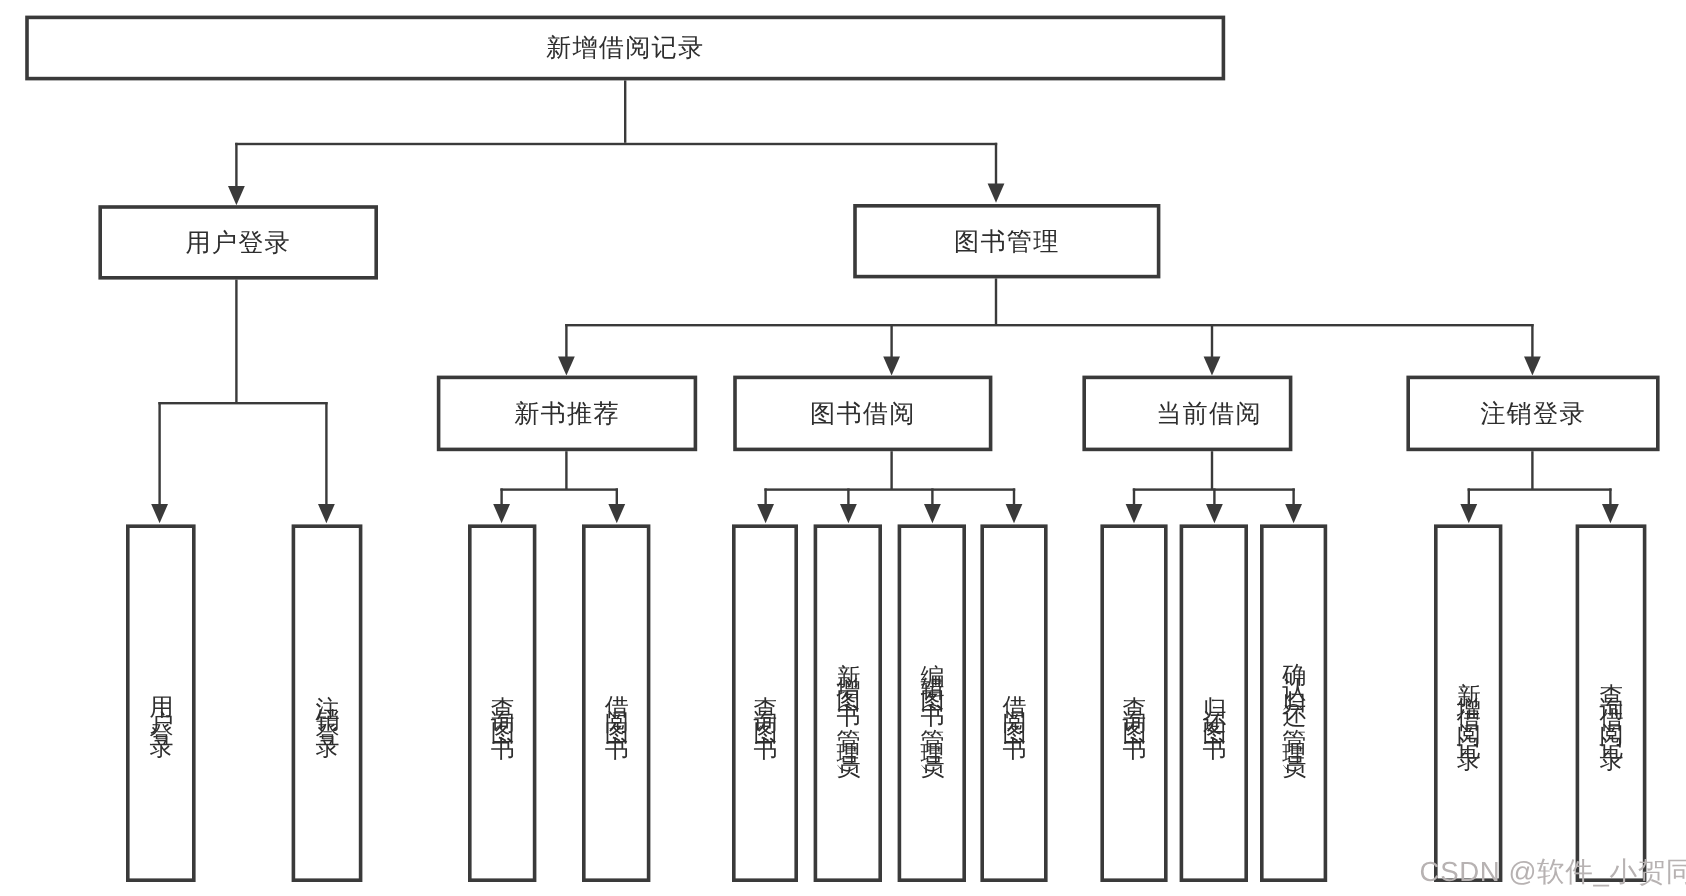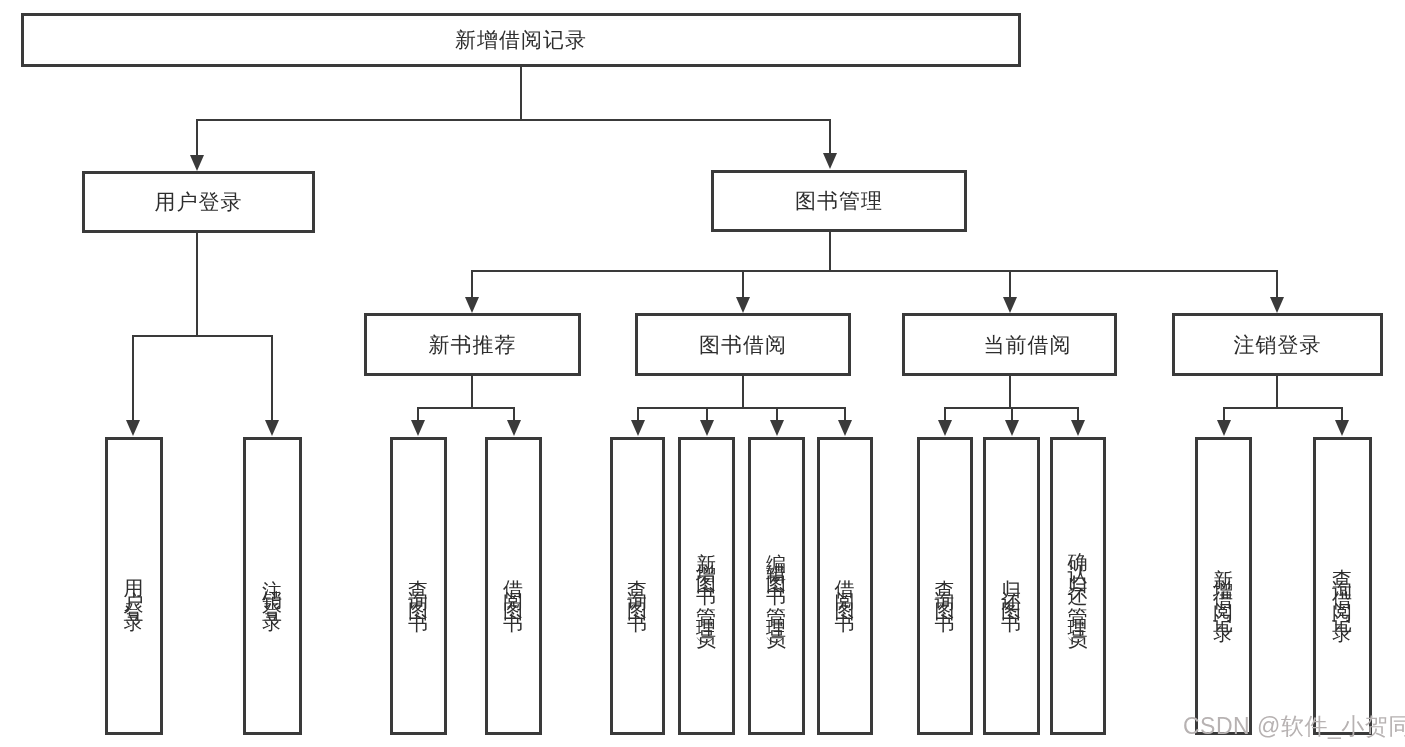--- a/index.html
+++ b/index.html
@@ -66,24 +66,24 @@
   <div class="vline" style="left:742px;top:270px;height:28px;"></div>
   <div class="arw" style="left:736px;top:297px;"></div>
   <div class="vline" style="left:1009px;top:270px;height:28px;"></div>
   <div class="arw" style="left:1003px;top:297px;"></div>
   <div class="vline" style="left:1276px;top:270px;height:28px;"></div>
   <div class="arw" style="left:1270px;top:297px;"></div>
 
   <div class="box hbox" style="left:364px;top:313px;width:217px;height:63px;font-family:Liberation Mono, monospace;">
     <span>新书推荐</span>
   </div>
-  <div class="box hbox" style="left:635px;top:313px;width:216px;height:63px;">
+  <div class="box hbox" style="left:611px;top:313px;width:216px;height:63px;">
     <span>图书借阅</span>
   </div>
-  <div class="box hbox" style="left:902px;top:313px;width:215px;height:63px;padding-left:36px;">
+  <div class="box hbox" style="left:902px;top:313px;width:175px;height:63px;padding-left:36px;">
     <span>当前借阅</span>
   </div>
   <div class="box hbox" style="left:1172px;top:313px;width:211px;height:63px;">
     <span>注销登录</span>
   </div>
 
   <div class="vline" style="left:471px;top:376px;height:32px;"></div>
   <div class="hline" style="left:417px;top:407px;width:98px;"></div>
   <div class="vline" style="left:417px;top:407px;height:14px;"></div>
   <div class="arw" style="left:411px;top:420px;"></div>

